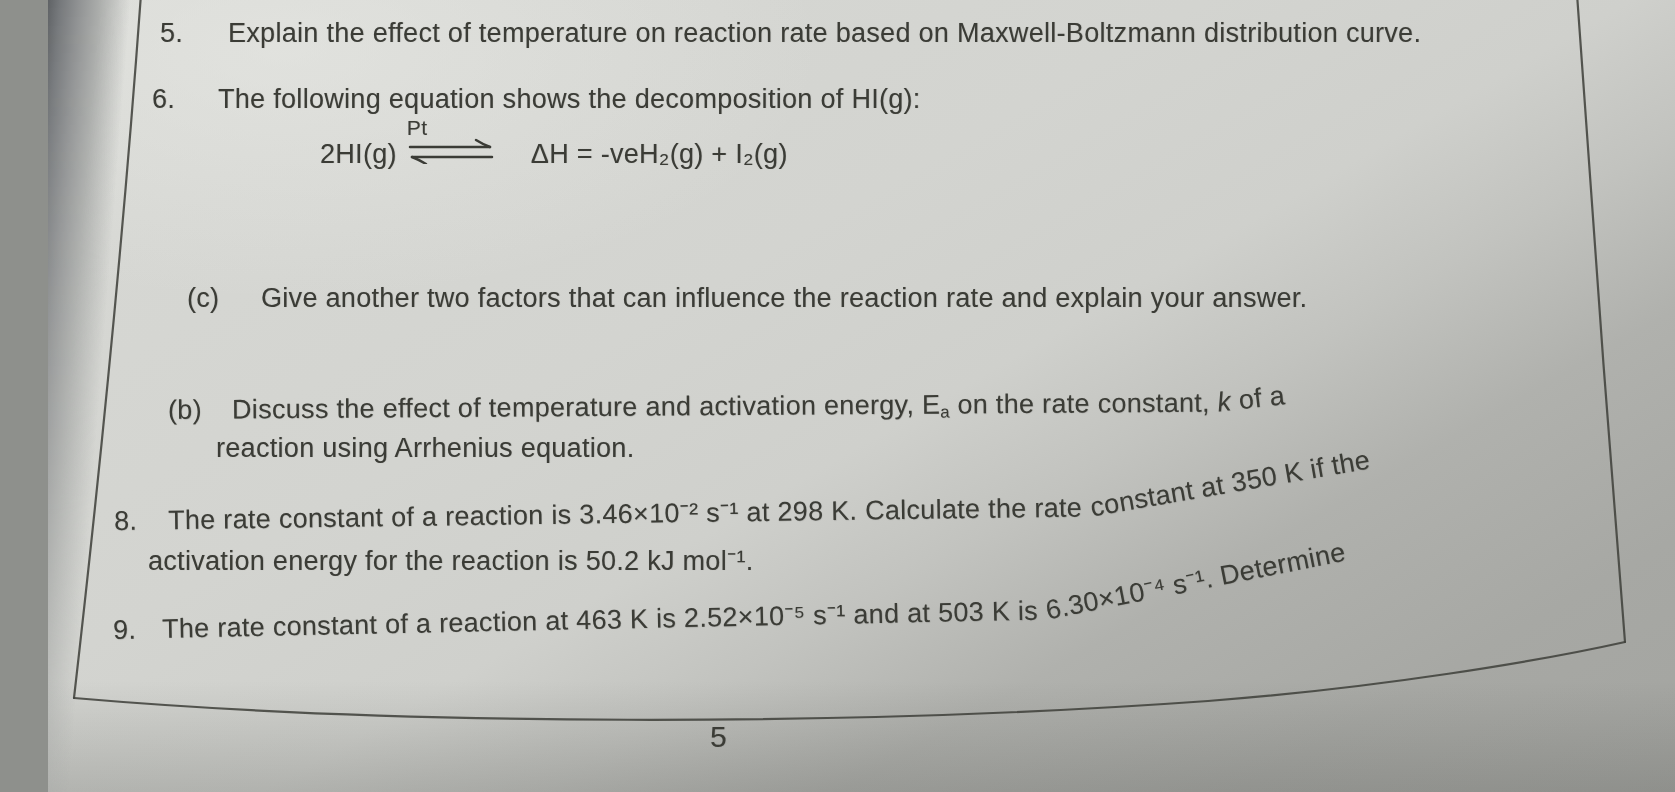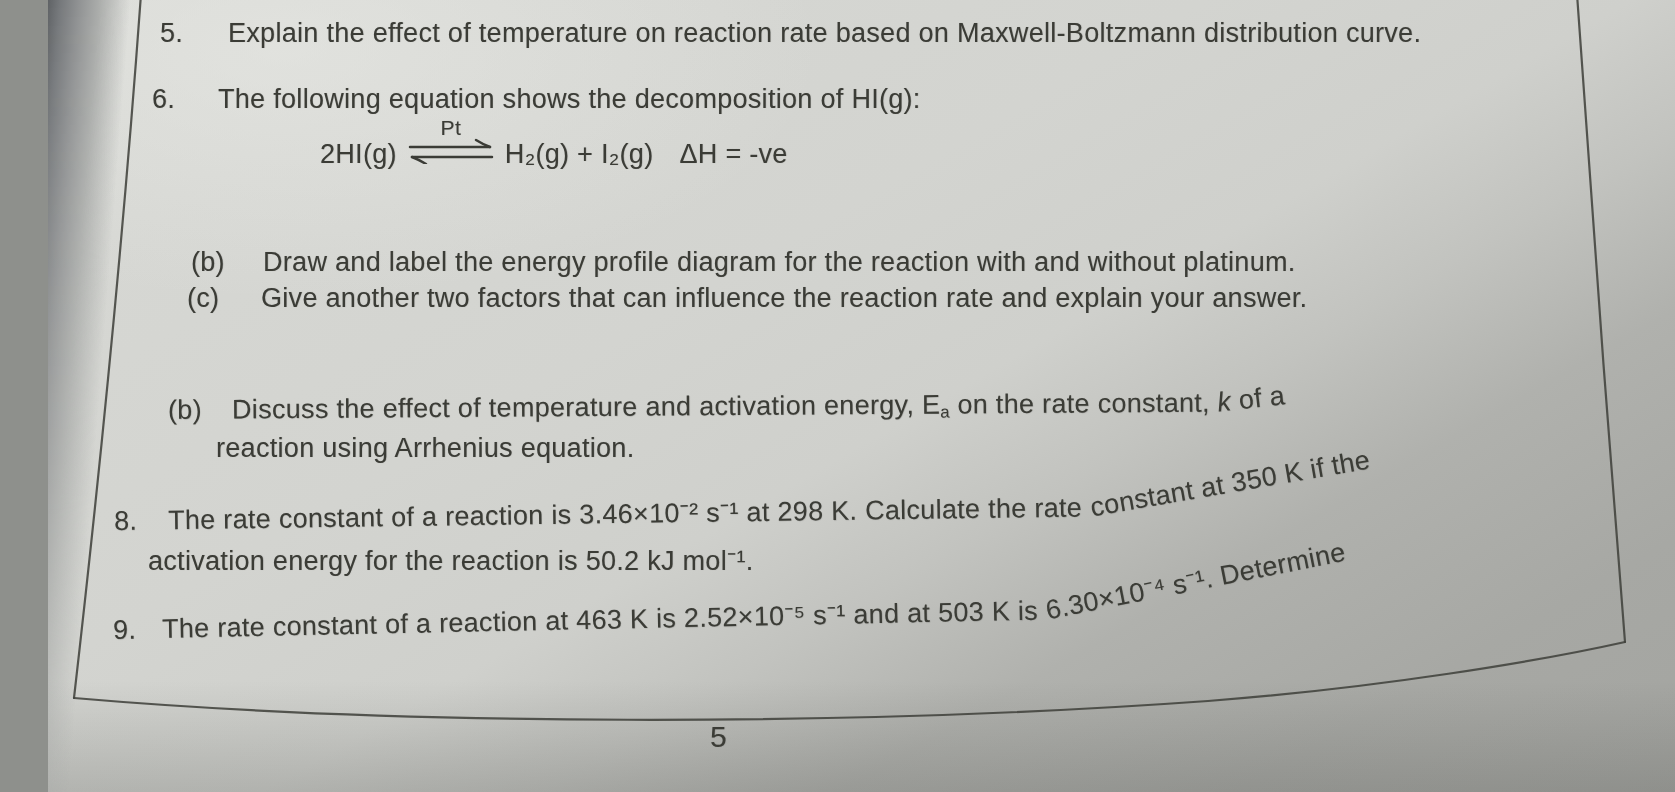--- a/index.html
+++ b/index.html
@@ -29,21 +29,21 @@
   .plabel{display:inline-block;}
   .tail{display:inline-block;transform-origin:left bottom;}
   .itl{font-style:italic;}
   sub.sm{font-size:.62em;vertical-align:-4px;letter-spacing:0;}
 
   
   #q5   {left:112px;top:18px;}  #q5 .num{width:68px;}
   #q6   {left:104px;top:84px;}  #q6 .num{width:66px;}
   #eq   {left:272px;top:118px;display:flex;align-items:flex-start;}
   #eq .eqtxt{padding-top:21px;}
-  #eq .arrow-wrap{display:flex;flex-direction:column;align-items:center;margin:0 10px;}
+  #eq .arrow-wrap{display:flex;flex-direction:column;margin:0 10px;}
   #eq .pt{font-size:21px;line-height:20px;letter-spacing:.3px;}
   #eq .dh{margin-left:26px;}
   #q6a  {left:146px;top:212px;} #q6a .plabel{width:72px;}
   #q6b  {left:143px;top:247px;} #q6b .plabel{width:72px;}
   #q6c  {left:139px;top:283px;} #q6c .plabel{width:74px;}
   #q7a  {left:80px; top:355px;} #q7a .num{width:44px;} #q7a .plabel{width:63px;}
   #q7b  {left:120px;top:391px;transform:rotate(-.4deg);} #q7b .plabel{width:64px;}
   #q7b .tail{transform:rotate(-6deg);margin-left:9px;}
   #q7b2 {left:168px;top:433px;}
   #q8l1 {left:66px; top:501px;transform:rotate(-.8deg);transform-origin:left center;}
@@ -84,27 +84,24 @@
       <span class="pt">Pt</span>
       <svg width="88" height="26" viewBox="0 0 88 26">
         <g fill="none" stroke="#3b3c36" stroke-width="2.5" stroke-linecap="round">
           <path d="M3,9 H83"></path>
           <path d="M83,9 C78,7 73,4.5 69,2"></path>
           <path d="M5,19 H85"></path>
           <path d="M5,19 C10,21 15,23.5 19,26"></path>
         </g>
       </svg>
     </span>
+    <span class="eqtxt dh">ΔH = -ve</span>
     <span class="eqtxt">H₂(g) + I₂(g)</span>
-    <span class="eqtxt dh">ΔH = -ve</span>
   </div>
 
-  <div class="txt" id="q6b">
-    <span class="plabel">(b)</span><span>Draw and label the energy profile diagram for the reaction with and without platinum.</span>
-  </div>
   <div class="txt" id="q6c">
     <span class="plabel">(c)</span><span>Give another two factors that can influence the reaction rate and explain your answer.</span>
   </div>
 
 
   <div class="txt" id="q7b">
     <span class="plabel">(b)</span><span>Discuss the effect of temperature and activation energy, E</span><sub class="sm">a</sub><span> on the rate constant,</span><span class="tail"><span class="itl">k</span><span> of a</span></span>
   </div>
 
   <div class="txt" id="q7b2">

